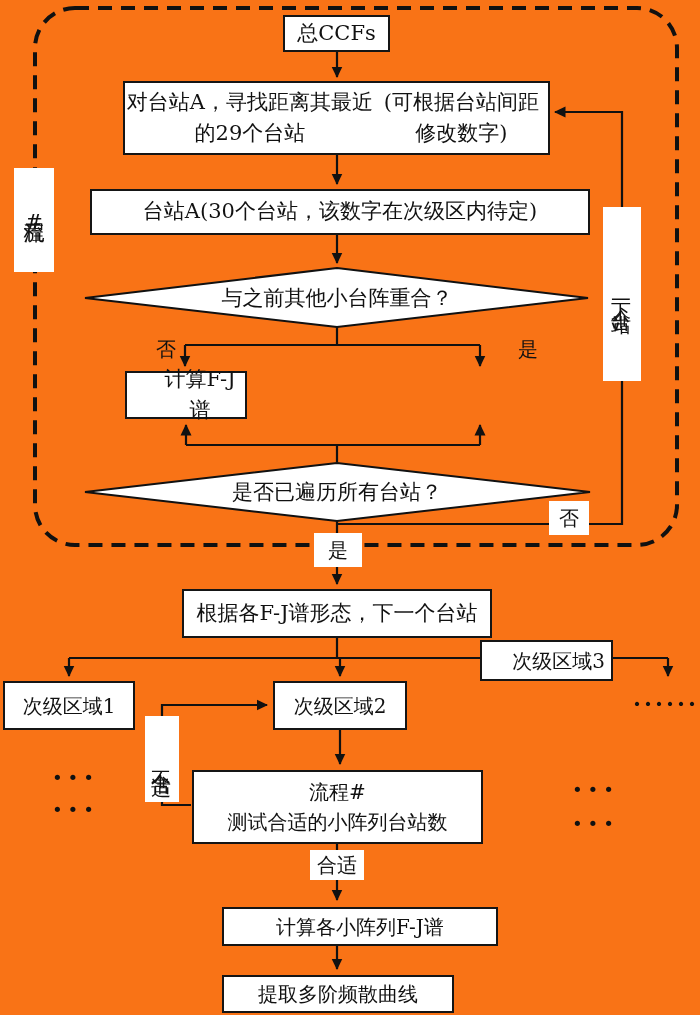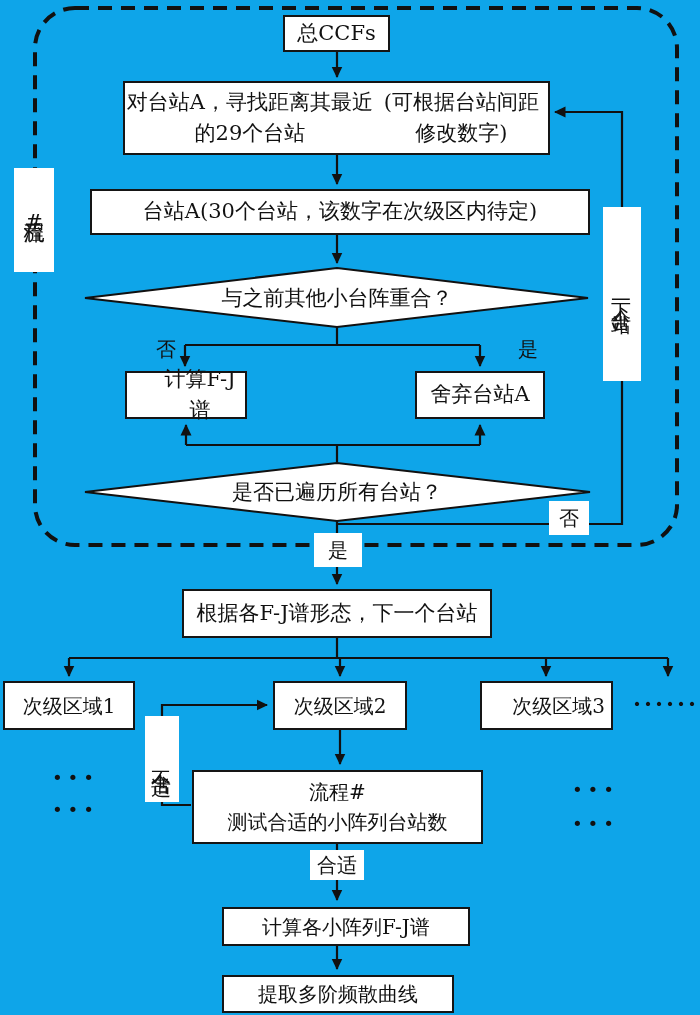--- a/index.html
+++ b/index.html
@@ -1,17 +1,17 @@
 <!DOCTYPE html>
 <html><head>
 <meta charset="utf-8">
 <style>
   html,body { margin:0; padding:0; background:#ffffff; }
   .stage {
-    position:relative; width:700px; height:1015px; background:#0ea5e9;
+    position:relative; width:700px; height:1015px; background:#f97316;
     font-family:"DejaVu Serif","Liberation Serif",serif; color:#111;
     overflow:hidden;
   }
   svg.layer { position:absolute; left:0; top:0; z-index:1; }
   .box {
     position:absolute; z-index:2; background:#fff; border:2px solid #151515;
     display:flex; align-items:center; justify-content:center; text-align:center;
     font-size:21px; line-height:1.5; box-sizing:border-box;
   }
   .dtext {
@@ -90,38 +90,37 @@
     <div>对台站A，寻找距离其最近的29个台站</div>
     <div>(可根据台站间距修改数字)</div>
   </div>
 
   <div class="box" style="left:90px;top:189px;width:500px;height:46px;">台站A(30个台站，该数字在次级区内待定)</div>
 
   <div class="dtext" style="left:137px;top:283px;width:400px;height:30px;">与之前其他小台阵重合？</div>
 
   <div class="box" style="left:125px;top:371px;width:122px;height:48px;padding-left:28px;">计算F-J谱</div>
 
-  <div class="box" style="left:415px;top:371px;width:130px;height:48px;">舍弃台站A</div>
 
   <div class="dtext" style="left:137px;top:477px;width:400px;height:30px;">是否已遍历所有台站？</div>
 
   <div class="box" style="left:182px;top:589px;width:310px;height:49px;">根据各F-J谱形态，下一个台站</div>
 
   <div class="box" style="left:3px;top:681px;width:132px;height:49px;font-size:20px;">次级区域1</div>
 
   <div class="box" style="left:273px;top:681px;width:134px;height:49px;font-size:20px;">次级区域2</div>
 
-  <div class="box" style="left:480px;top:681px;width:133px;height:49px;font-size:20px;padding-left:24px;">次级区域3</div>
+  <div class="box" style="left:480px;top:640px;width:133px;height:41px;font-size:20px;padding-left:24px;">次级区域3</div>
 
   <div class="box" style="left:192px;top:770px;width:291px;height:74px;flex-direction:column;font-size:20px;">
     <div>流程#</div>
     <div>测试合适的小阵列台站数</div>
   </div>
 
-  <div class="box" style="left:222px;top:907px;width:248px;height:39px;font-size:20px;">计算各小阵列F-J谱</div>
+  <div class="box" style="left:222px;top:907px;width:276px;height:39px;font-size:20px;">计算各小阵列F-J谱</div>
 
   <div class="box" style="left:222px;top:975px;width:232px;height:38px;font-size:20px;">提取多阶频散曲线</div>
 
   <div class="elabel plain" style="left:150px;top:334px;width:32px;height:30px;">否</div>
 
   <div class="elabel plain" style="left:512px;top:334px;width:32px;height:30px;">是</div>
 
   <div class="elabel" style="left:549px;top:501px;width:40px;height:34px;">否</div>
 
   <div class="elabel" style="left:314px;top:533px;width:48px;height:34px;">是</div>

